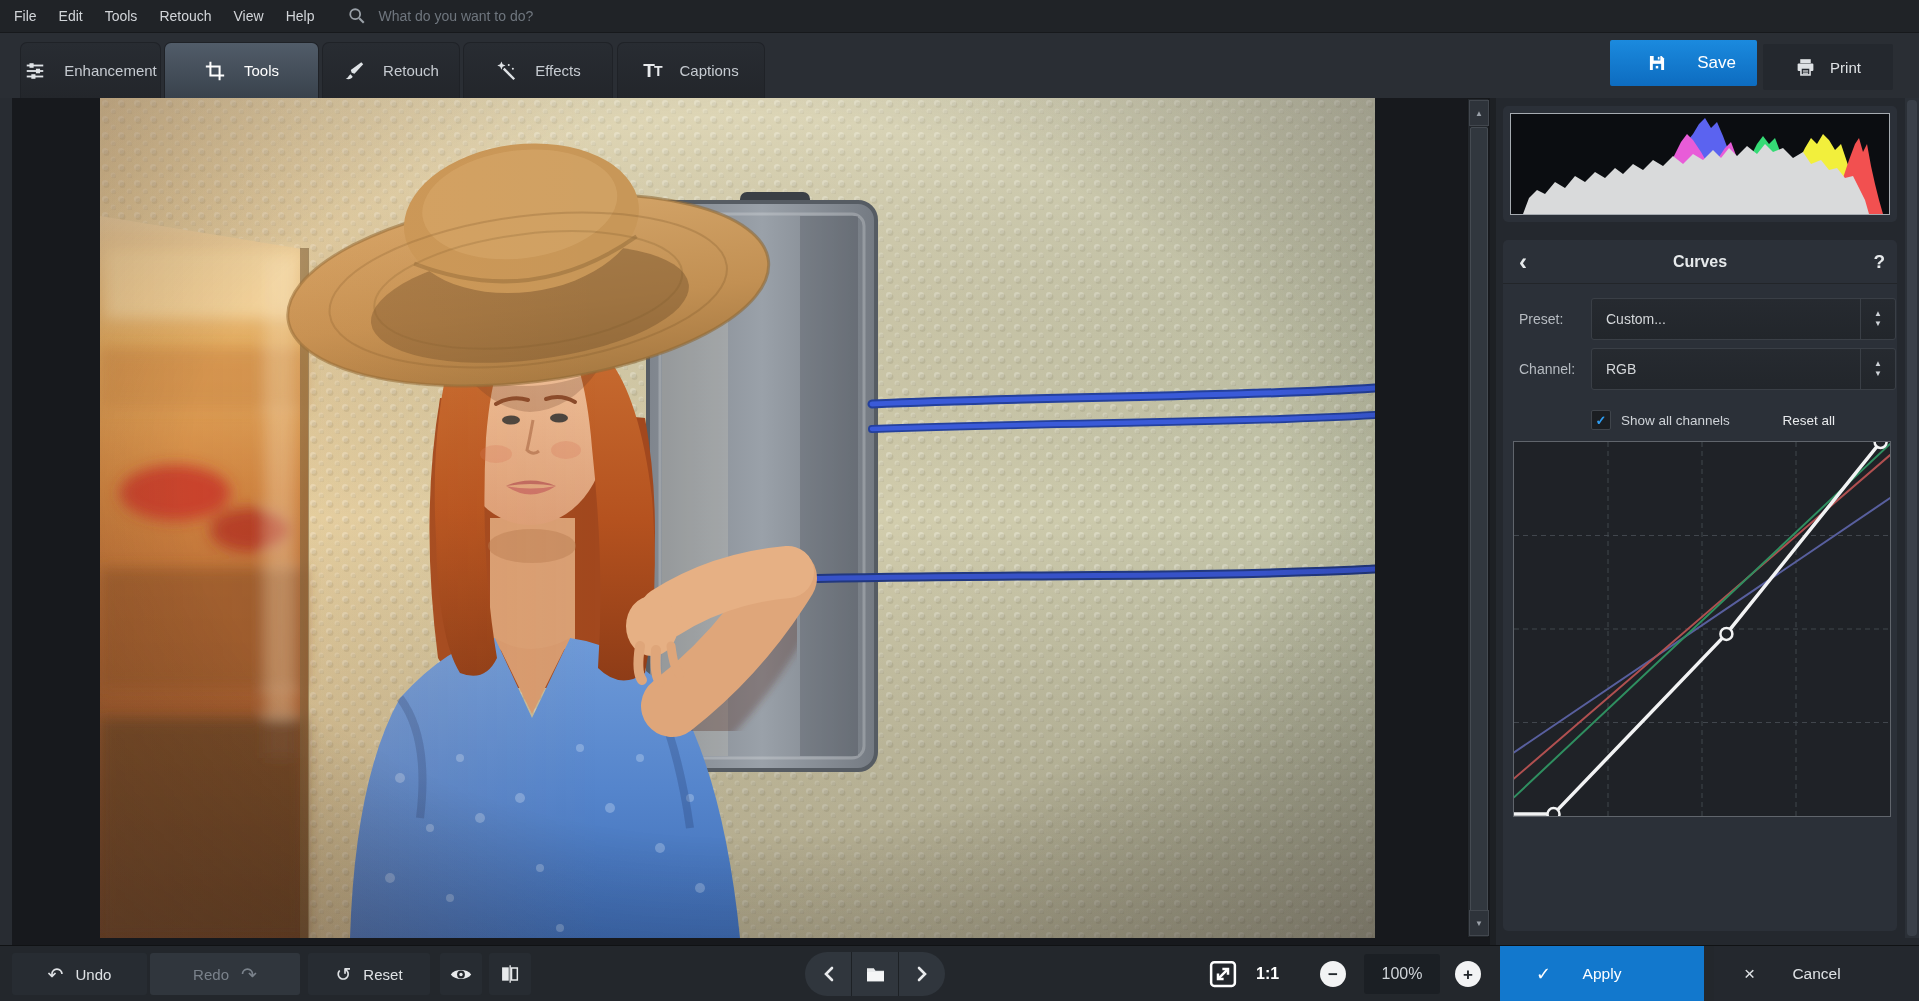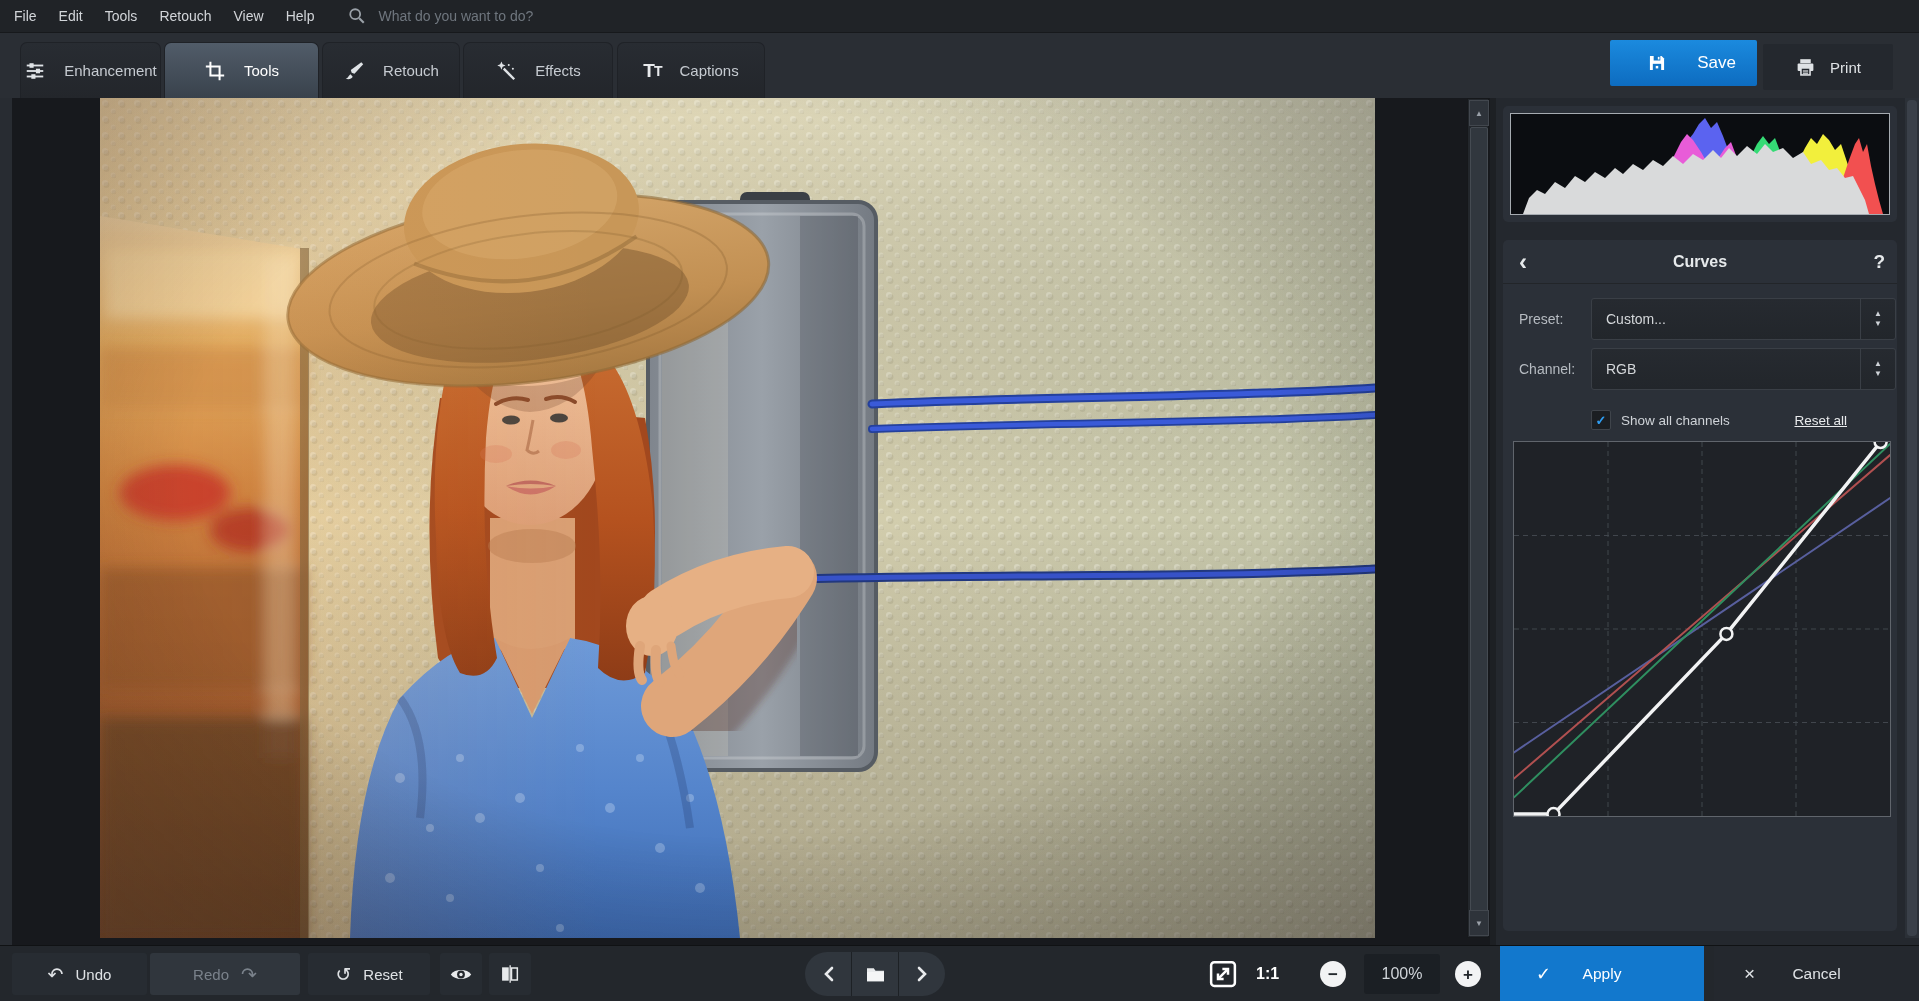--- a/index.html
+++ b/index.html
@@ -60,21 +60,21 @@
             border:1px solid #3a3f46;border-radius:3px;display:flex;align-items:center;box-sizing:border-box;cursor:pointer;}
   .dd-value{padding-left:14px;font-size:14px;color:#d4d7da;flex:1;}
   .dd-spinner{width:34px;height:100%;border-left:1px solid #3a3f46;display:flex;flex-direction:column;align-items:center;
               justify-content:center;gap:2px;cursor:pointer;}
   .dd-spinner i{font-style:normal;font-size:8px;color:#cfd3d8;line-height:1;}
   .chk-row{position:absolute;left:0;top:166px;width:100%;height:28px;display:flex;align-items:center;}
   .checkbox{margin-left:88px;width:18px;height:18px;background:#1b1e22;border:1px solid #3f444b;border-radius:2px;
             display:flex;align-items:center;justify-content:center;cursor:pointer;}
   .checkbox i{font-style:normal;font-size:13px;font-weight:bold;color:#2f9df2;line-height:1;}
   .chk-label{margin-left:10px;font-size:13.5px;color:#cfd3d8;}
-  .reset-link{position:absolute;right:50px;font-size:13.5px;color:#e8eaec;text-decoration:underline;cursor:pointer;}
+  .reset-link{position:absolute;right:62px;font-size:13.5px;color:#e8eaec;cursor:pointer;}
   .graph-wrap{position:absolute;left:10px;top:201px;width:376px;height:374px;background:#1f2227;
               border:1px solid #60656c;box-sizing:content-box;cursor:crosshair;}
   .graph-wrap svg{display:block;width:100%;height:100%;}
   
   .bottombar{position:absolute;left:0;top:945px;width:1919px;height:56px;background:#23272c;border-top:1px solid #101214;box-sizing:border-box;}
   .bbtn{position:absolute;top:7px;height:42px;background:#272c32;border:none;border-radius:3px;display:flex;align-items:center;
         justify-content:center;gap:12px;color:#dfe2e5;font-size:15px;cursor:pointer;font-family:"Liberation Sans",sans-serif;}
   .bbtn .glyph{font-size:19px;line-height:1;color:#dfe2e5;}
   .btn-undo{left:12px;width:135px;}
   .btn-redo{left:150px;width:150px;background:#30363d;color:#7a828b;}

